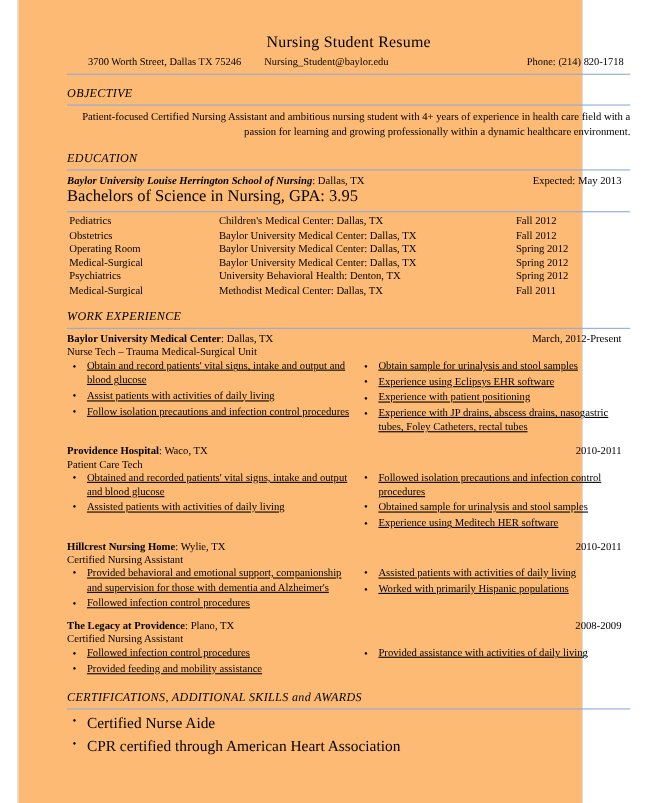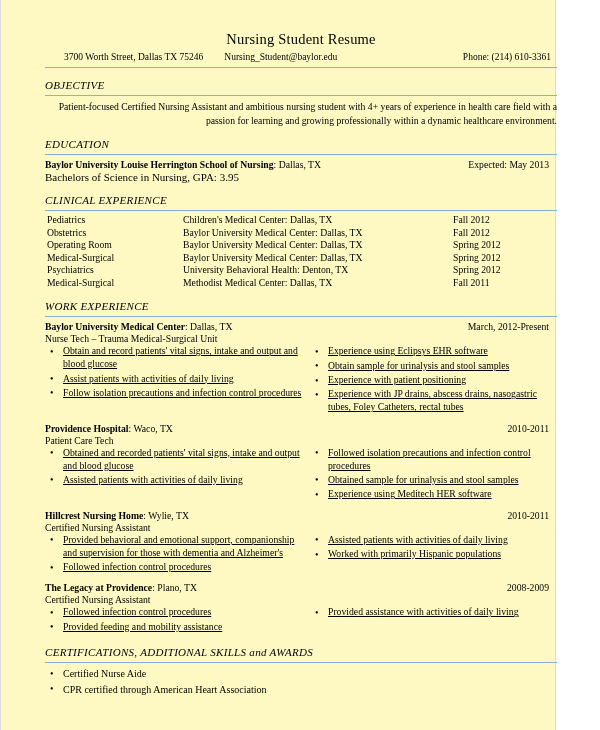--- a/index.html
+++ b/index.html
@@ -10,24 +10,24 @@
   body {
     width: 600px;
     height: 730px;
     font-family: "Liberation Serif", "DejaVu Serif", serif;
     color: #000000;
     position: relative;
     overflow: hidden;
   }
   .page {
     position: absolute;
-    left: 0; top: 0;
-    width: 556px;
+    left: 16px; top: 0;
+    width: 514px;
     height: 730px;
-    background: #fef9c3;
+    background: #fdba74;
     border-left: 1px solid #dcdcdc;
     border-right: 1px solid #dcdcdc;
     box-sizing: border-box;
   }
   .inner {
     position: absolute;
     left: 44px;
     top: 0;
     width: 512px;
   }
@@ -77,23 +77,23 @@
   }
 
   
   .edu-row {
     display: flex;
     justify-content: space-between;
     align-items: baseline;
     font-size: 9.7px;
     margin-top: 4px;
   }
-  .edu-school b { font-weight: bold; }
+  .edu-school b { font-weight: bold; font-style: italic; }
   .edu-date { padding-right: 8px; white-space: nowrap; text-align: right; }
-  .edu-degree { font-size: 11px; margin-top: 1px; }
+  .edu-degree { font-size: 15px; margin-top: 1px; }
 
   
   .clin-table {
     width: 100%;
     border-collapse: collapse;
     font-size: 9.7px;
     margin-top: 3px;
   }
   .clin-table td { padding: 0 0 1.5px 0; vertical-align: top; }
   .clin-c1 { width: 136px; padding-left: 2px !important; }
@@ -138,21 +138,21 @@
     top: -0.5px;
     font-size: 10px;
   }
   .col-right ul.bul li { padding-left: 21px; }
   .col-right ul.bul li::before { left: 8px; }
 
   ul.cert {
     list-style: none;
     margin: 4px 0 0 0;
     padding: 0;
-    font-size: 10px;
+    font-size: 14px;
     line-height: 1.45;
   }
   ul.cert li {
     position: relative;
     padding-left: 18px;
     margin-bottom: 1px;
   }
   ul.cert li::before {
     content: "\2022";
     position: absolute;
@@ -164,39 +164,38 @@
 </head>
 <body>
 
 <div class="page">
   <div class="inner">
 
     <div class="doc-title">Nursing Student Resume</div>
     <div class="contact-row">
       <span class="contact-addr">3700 Worth Street, Dallas TX 75246</span>
       <span class="contact-email">Nursing_Student@baylor.edu</span>
-      <span class="contact-phone">Phone: (214) 610-3361</span>
+      <span class="contact-phone">Phone: (214) 820-1718</span>
     </div>
     <div class="rule"></div>
 
     <div class="section-head">OBJECTIVE</div>
     <div class="rule thin"></div>
     <div class="objective-text">Patient-focused Certified Nursing Assistant and ambitious nursing student with 4+ years of experience in health care field with a passion for learning and growing professionally within a dynamic healthcare environment.</div>
 
     <div class="section-head">EDUCATION</div>
     <div class="rule thin"></div>
     <div class="edu-row">
       <div class="edu-school">
         <b>Baylor University Louise Herrington School of Nursing</b><span>: Dallas, TX</span>
       </div>
       <div class="edu-date">Expected: May 2013</div>
     </div>
     <div class="edu-degree">Bachelors of Science in Nursing, GPA: 3.95</div>
 
-    <div class="section-head">CLINICAL EXPERIENCE</div>
     <div class="rule thin"></div>
     <table class="clin-table">
       <tbody id="clin-body">
           <tr>
             <td class="clin-c1">Pediatrics</td>
             <td class="clin-c2">Children's Medical Center: Dallas, TX</td>
             <td class="clin-c3">Fall 2012</td>
           </tr>
           <tr>
             <td class="clin-c1">Obstetrics</td>
@@ -238,22 +237,22 @@
           <div class="cols">
             <div class="col-left">
               <ul class="bul">
                 <li>Obtain and record patients' vital signs, intake and output and blood glucose</li>
                 <li>Assist patients with activities of daily living</li>
                 <li>Follow isolation precautions and infection control procedures</li>
               </ul>
             </div>
             <div class="col-right">
               <ul class="bul">
+                <li>Obtain sample for urinalysis and stool samples</li>
                 <li>Experience using Eclipsys EHR software</li>
-                <li>Obtain sample for urinalysis and stool samples</li>
                 <li>Experience with patient positioning</li>
                 <li>Experience with JP drains, abscess drains, nasogastric tubes, Foley Catheters, rectal tubes</li>
               </ul>
             </div>
           </div>
         </div>
         <div class="job">
           <div class="job-head">
             <div class="job-emp"><b>Providence Hospital</b><span>: Waco, TX</span></div>
             <div class="job-date">2010-2011</div>

